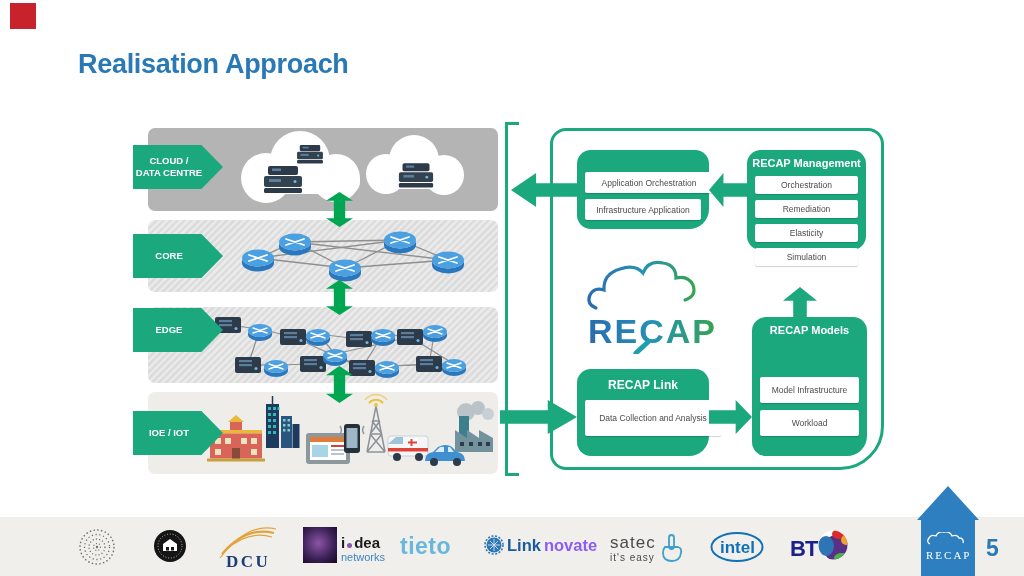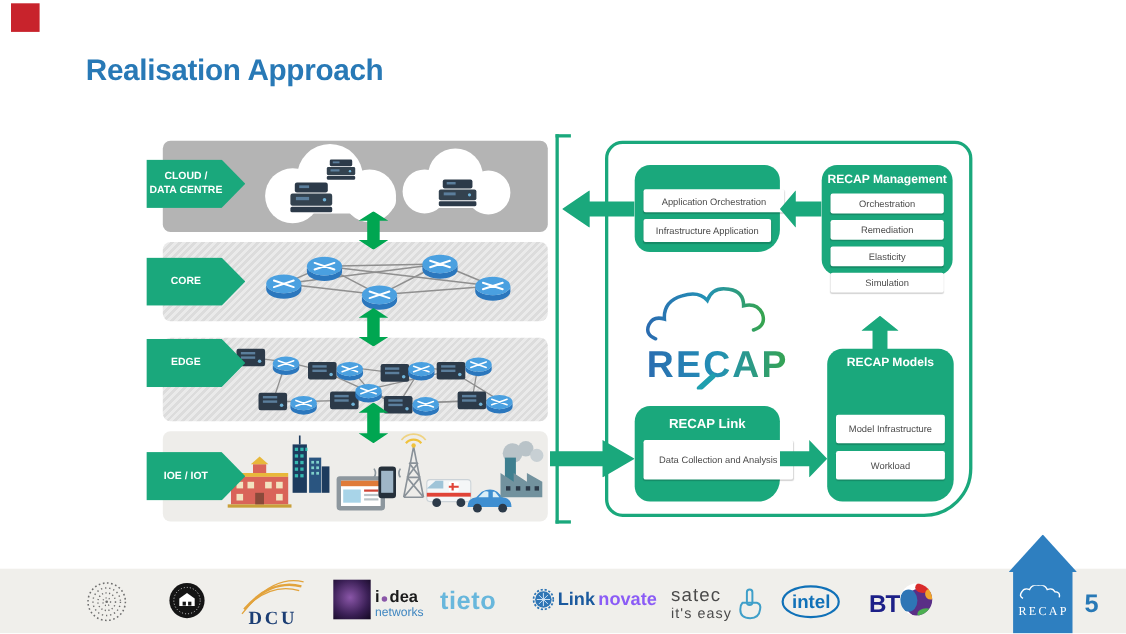--- a/index.html
+++ b/index.html
@@ -55,21 +55,21 @@
   .lk-bold{font-weight:bold;color:#1b5a9e;}
   .lk-light{color:#8b5cf6;font-weight:bold;}
   .logo-idea{display:flex;align-items:flex-start;}
   .idea-neb{width:34px;height:36px;background:radial-gradient(circle at 45% 45%,#8a56a8,#3a1f55 60%,#120820);}
   .idea-text{margin-left:4px;line-height:1;}
   .idea-main{font-size:15px;font-weight:bold;color:#1b1b1b;margin-top:8px;}
   .idea-dot{display:inline-block;width:5px;height:5px;background:#8a56a8;border-radius:50%;margin:0 2px;}
   .idea-net{font-size:11px;color:#3f86c0;margin-top:2px;text-align:right;}
   .logo-satec{display:flex;align-items:center;gap:2px;}
   .satec-word{font-size:17px;color:#4a4a4a;letter-spacing:1px;line-height:1;}
-  .satec-tag{font-size:13px;color:#4a4a4a;letter-spacing:1px;margin-top:1px;}
+  .satec-tag{font-size:10px;color:#4a4a4a;letter-spacing:1px;margin-top:1px;}
   .logo-bt{display:flex;align-items:center;}
   .bt-text{font-size:22px;font-weight:bold;color:#1d2088;letter-spacing:-1px;}
   .pennant-tri{position:absolute;left:917px;top:486px;width:62px;height:34px;background:#2e7fc0;
                clip-path:polygon(50% 0,100% 100%,0 100%);z-index:2;}
   .pennant-body{position:absolute;left:921px;top:520px;width:54px;height:56px;background:#2e7fc0;z-index:2;
                 display:flex;align-items:center;justify-content:center;}
   .page-number{position:absolute;left:986px;top:535px;font-size:23px;font-weight:bold;color:#2879b6;z-index:2;}
 </style>
 </head>
 <body>

